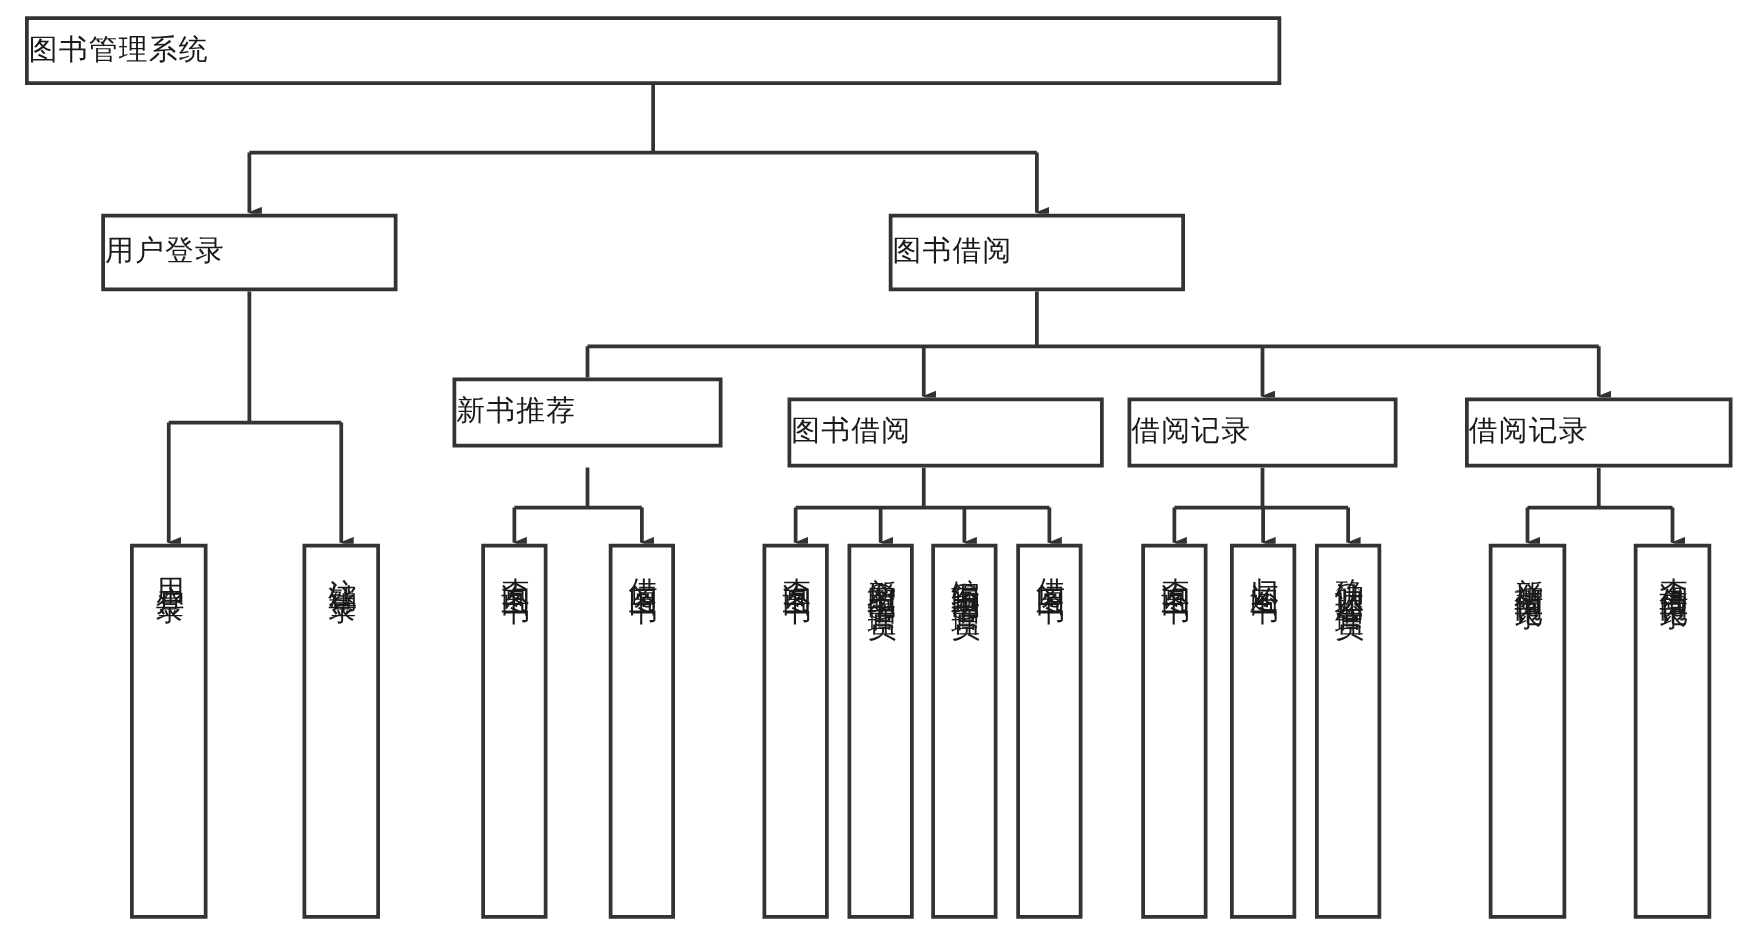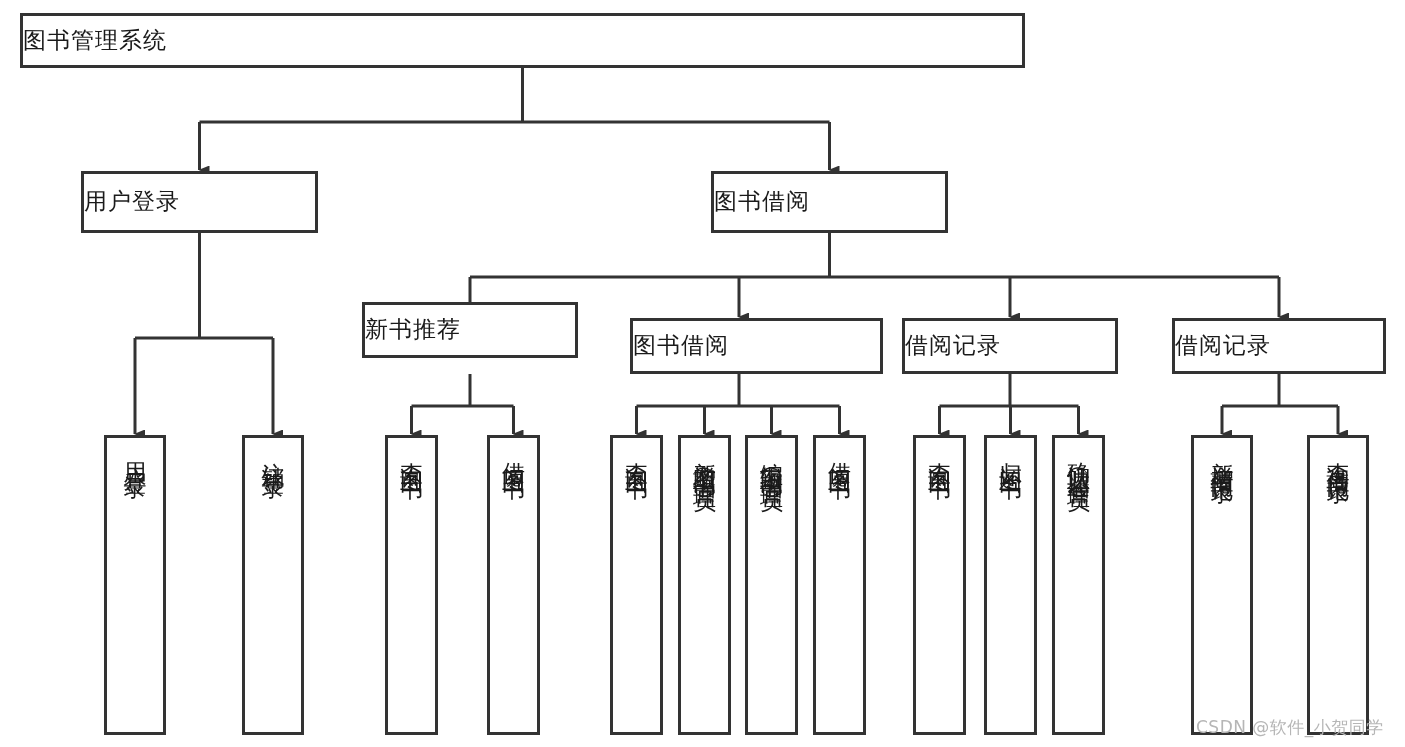--- a/index.html
+++ b/index.html
@@ -179,14 +179,13 @@
         <span class="label">确认归还（管理员）</span>
       </div>
       <div class="node vert tall" style="left: 1191px; top: 435px; width: 62px; height: 300px; border-color: rgb(51, 51, 51); background: rgb(255, 255, 255); color: rgb(26, 26, 26);">
         <span class="label">新增借阅记录</span>
       </div>
       <div class="node vert tall" style="left: 1307px; top: 435px; width: 62px; height: 300px; border-color: rgb(51, 51, 51); background: rgb(255, 255, 255); color: rgb(26, 26, 26);">
         <span class="label">查询借阅记录</span>
       </div>
     </div>
 
-  <div class="watermark" style="left:1196px; top:716px;">CSDN @软件_小贺同学</div>
 </div>
 
 </body></html>

